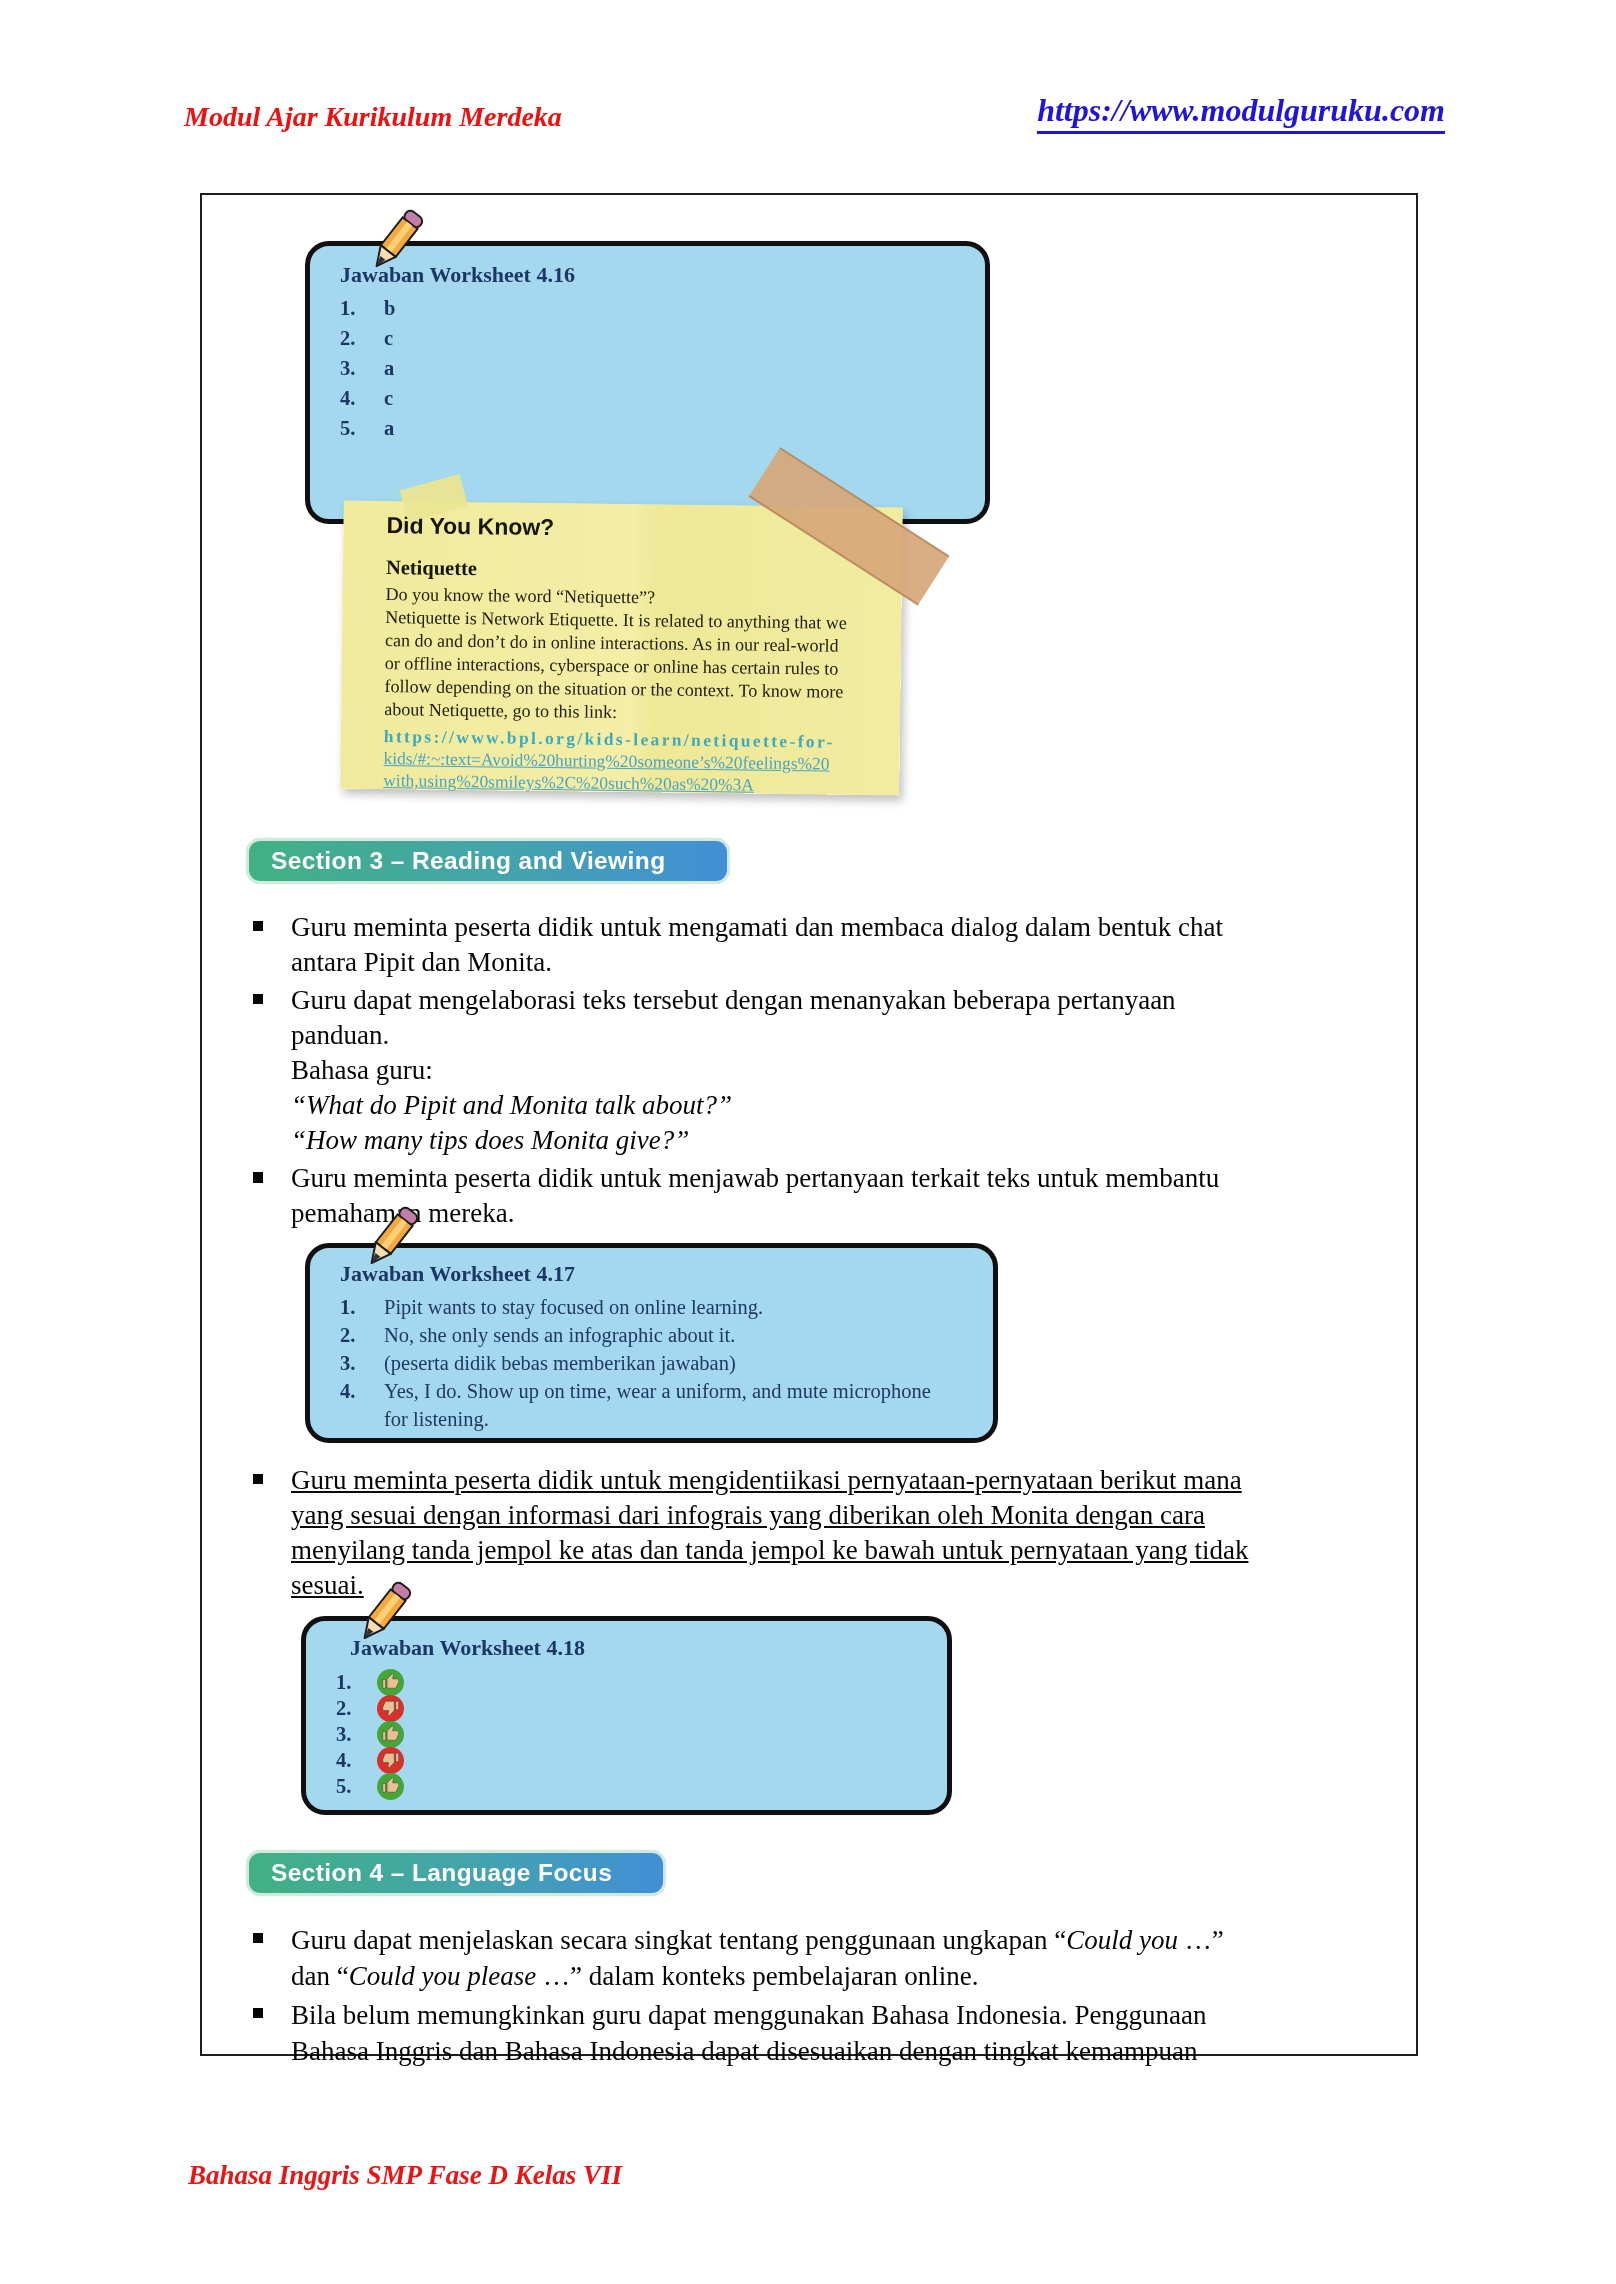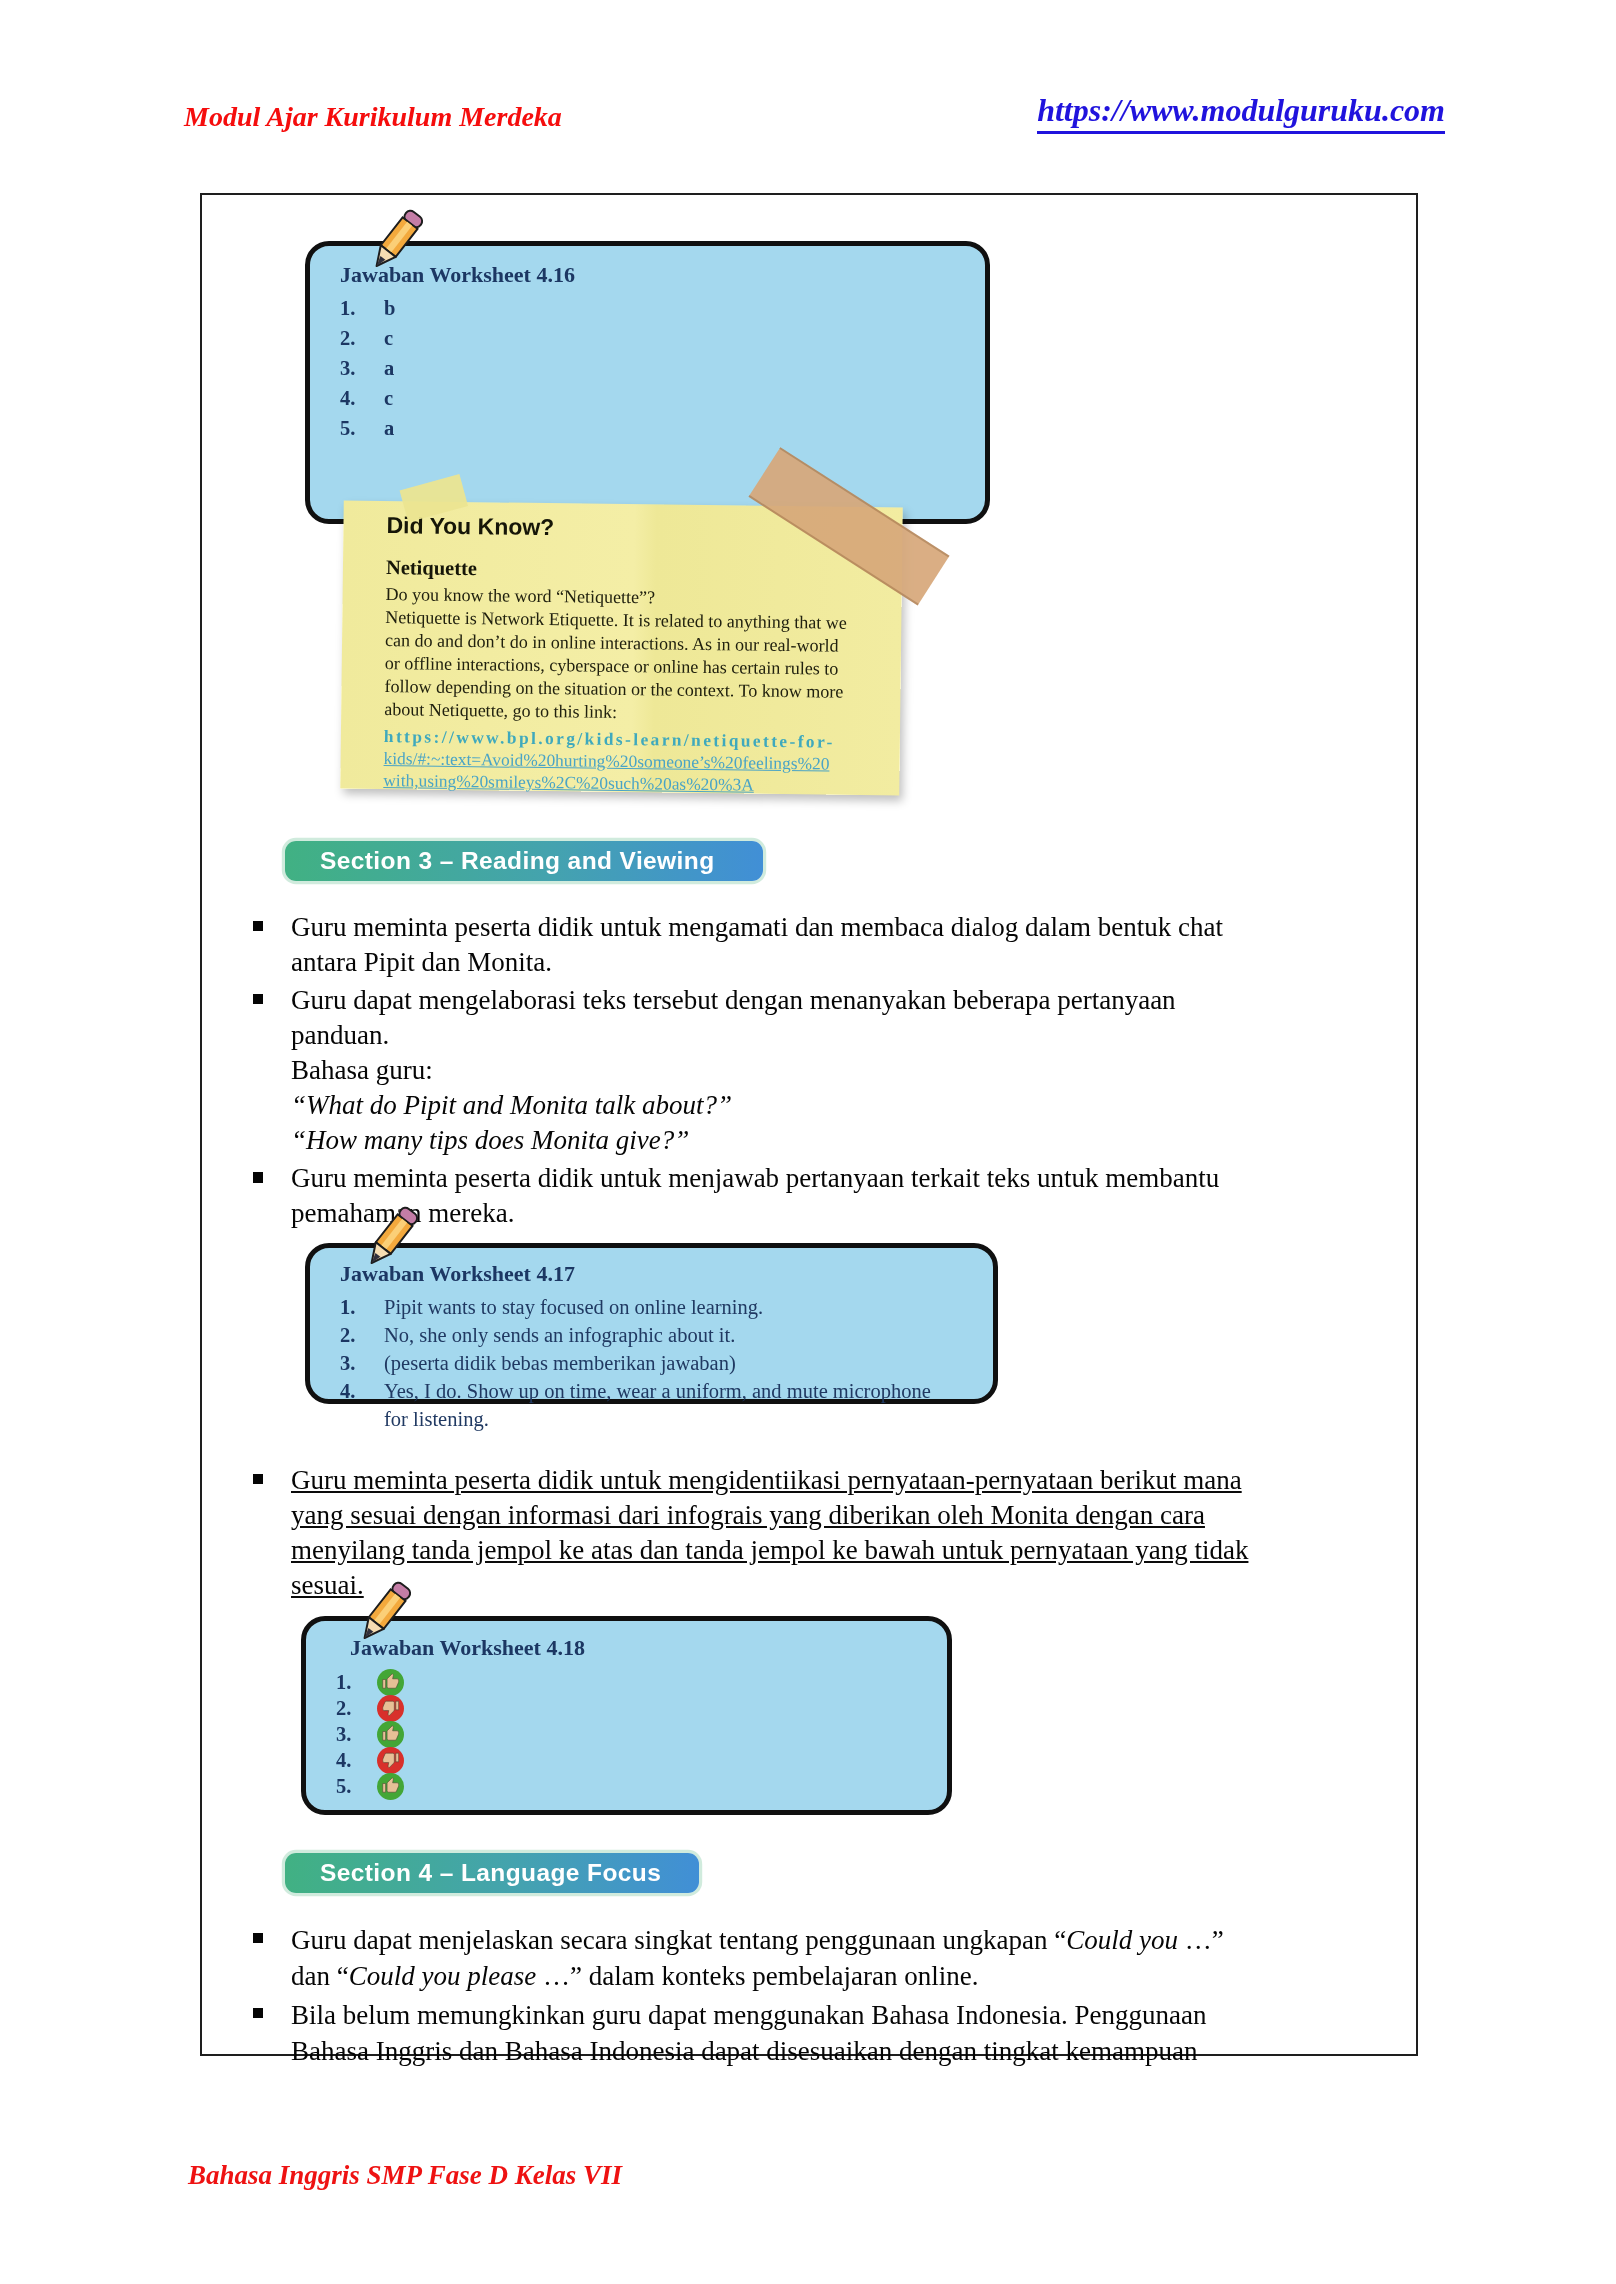--- a/index.html
+++ b/index.html
@@ -31,23 +31,23 @@
   .ws-list li .num{position:absolute;left:0;font-weight:700;color:#1c3763;}
   .ws-list.compact li{line-height:28px;}
   .ws-list.answers li{font-weight:700;color:#1c3763;}
 
   
   .pencil{width:49px;height:71px;transform:rotate(38deg);}
 
   
   .pill{height:40px;border-radius:11px;color:#fff;
         font:700 24.5px/40px "Liberation Sans",sans-serif;letter-spacing:0.4px;
-        padding-left:35px;box-sizing:border-box;
+        padding-left:22px;box-sizing:border-box;
         background:linear-gradient(90deg,#41b183 0%,#44a3ae 55%,#418fd6 100%);
-        box-shadow:0 0 0 3.2px rgba(150,210,180,.45);margin-left:36px;}
+        box-shadow:0 0 0 3.2px rgba(150,210,180,.45);}
 
   
   .note{left:140px;top:309px;width:559px;height:288px;
         background:linear-gradient(90deg,#f0ea9c 0%,#f4eea6 52%,#eee897 56%,#f2eca1 100%);
         transform:rotate(.7deg);box-shadow:3.2px 5.5px 9.5px rgba(0,0,0,.25);
         padding:11px 24px 0 43px;box-sizing:border-box;}
   .note-head{font:700 23px "Liberation Sans",sans-serif;color:#161608;}
   .note-sub{font:700 20.5px "Liberation Serif",serif;color:#161608;margin-top:17.4px;}
   .note-body{font:400 18px/23px "Liberation Serif",serif;color:#21210f;margin-top:3.2px;}
   .note-link{font:400 17.4px/22px "Liberation Serif",serif;color:#3fa9bd;margin-top:4.7px;cursor:pointer;}
@@ -140,21 +140,21 @@
       <div class="bline italic-line">“What do Pipit and Monita talk about?”</div>
       <div class="bline italic-line">“How many tips does Monita give?”</div>
     </div>
     <div class="bullet-row">
       <span class="marker"></span>
       <div class="bline">Guru meminta peserta didik untuk menjawab pertanyaan terkait teks untuk membantu</div>
       <div class="bline">pemahaman mereka.</div>
     </div>
   </div>
 
-  <div class="abs" style="left:103px;top:1048px;width:693px;height:161px;">
+  <div class="abs" style="left:103px;top:1048px;width:693px;height:200px;">
     <div class="ws-box" style="width:100%;height:100%;">
       <div class="ws-title" style="padding-top:12.6px;">Jawaban Worksheet 4.17</div>
       <ul class="ws-list compact" style="margin-top:6.3px;">
         <li><span class="num">1.</span><span>Pipit wants to stay focused on online learning.</span></li>
         <li><span class="num">2.</span><span>No, she only sends an infographic about it.</span></li>
         <li><span class="num">3.</span><span>(peserta didik bebas memberikan jawaban)</span></li>
         <li><span class="num">4.</span><span>Yes, I do. Show up on time, wear a uniform, and mute microphone</span><br><span>for listening.</span></li>
       </ul>
     </div>
     <svg class="abs pencil" style="left:62px;top:-41px;" viewBox="0 0 40 90">

